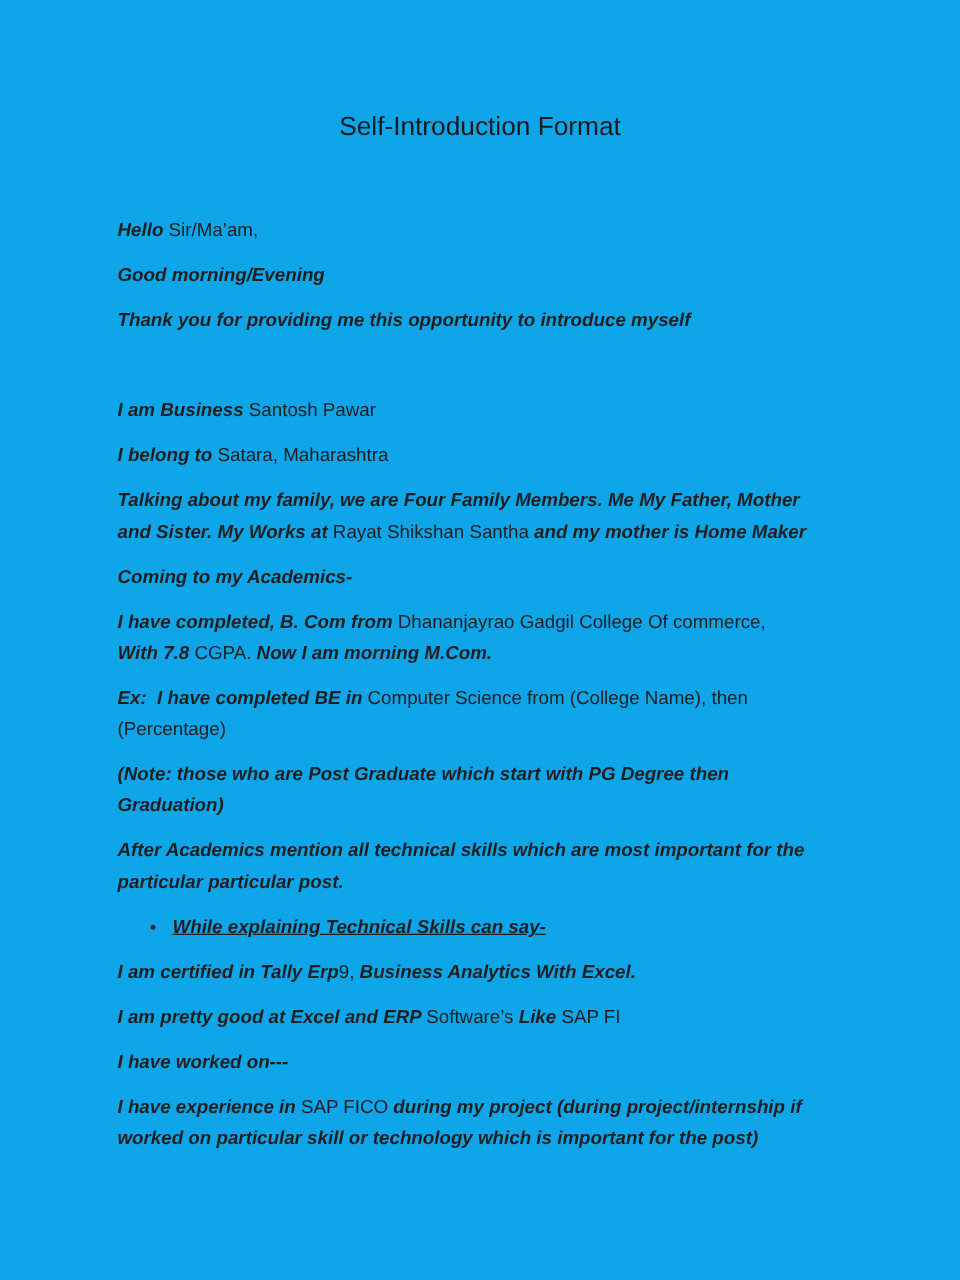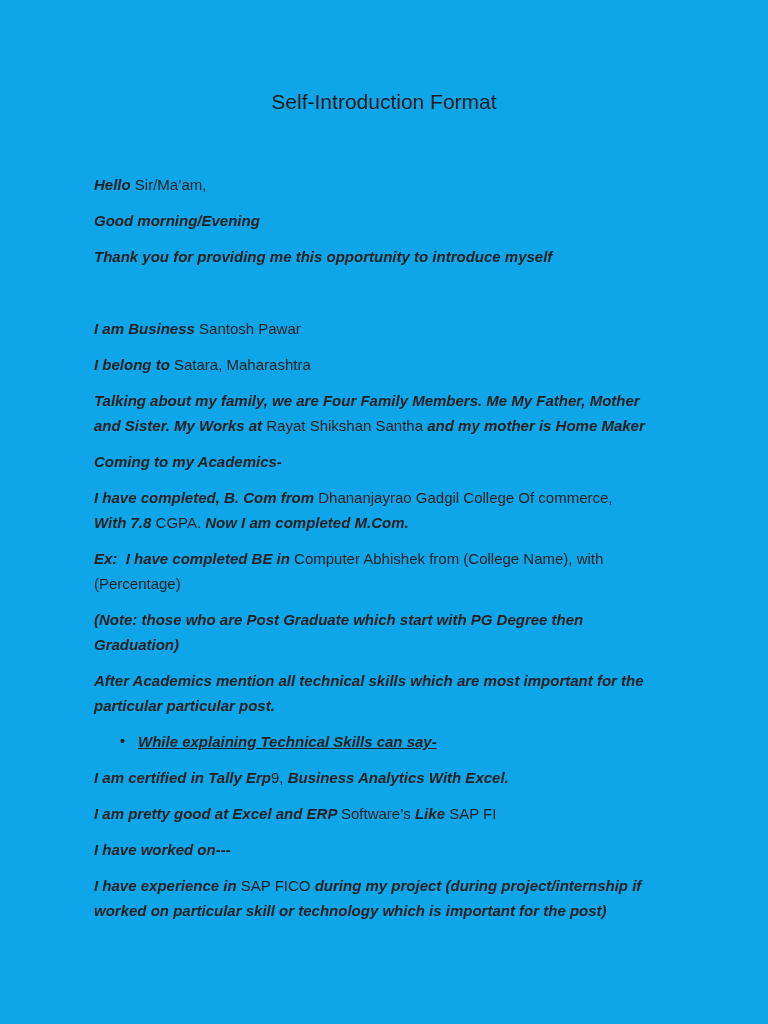--- a/index.html
+++ b/index.html
@@ -61,22 +61,22 @@
   <div class="doc-title">Self-Introduction Format</div>
   <div class="doc-body">
       <p class="para"><span class="runs"><span class="b">Hello </span><span>Sir/Ma’am,</span></span></p>
       <p class="para"><span class="runs"><span class="b">Good morning/Evening</span></span></p>
       <p class="para"><span class="runs"><span class="b">Thank you for providing me this opportunity to introduce myself</span></span></p>
       <p class="para spacer"><span class="runs"></span></p>
       <p class="para"><span class="runs"><span class="b">I am Business </span><span>Santosh Pawar</span></span></p>
       <p class="para"><span class="runs"><span class="b">I belong to </span><span>Satara, Maharashtra</span></span></p>
       <p class="para"><span class="runs"><span class="b">Talking about my family, we are Four Family Members. Me My Father, Mother</span><br><span class="b">and Sister. My Works at </span><span>Rayat Shikshan Santha</span><span class="b"> and my mother is Home Maker</span></span></p>
       <p class="para"><span class="runs"><span class="b">Coming to my Academics-</span></span></p>
-      <p class="para"><span class="runs"><span class="b">I have completed, B. Com from </span><span>Dhananjayrao Gadgil College Of commerce,</span><br><span class="b">With 7.8 </span><span>CGPA. </span><span class="b">Now I am completed M.Com.</span></span></p>
-      <p class="para"><span class="runs"><span class="b">Ex:  I have completed BE in </span><span>Computer Abhishek from (College Name), with</span><br><span>(Percentage)</span></span></p>
+      <p class="para"><span class="runs"><span class="b">I have completed, B. Com from </span><span>Dhananjayrao Gadgil College Of commerce,</span><br><span class="b">With 7.8 </span><span>CGPA. </span><span class="b">Now I am morning M.Com.</span></span></p>
+      <p class="para"><span class="runs"><span class="b">Ex:  I have completed BE in </span><span>Computer Science from (College Name), then</span><br><span>(Percentage)</span></span></p>
       <p class="para"><span class="runs"><span class="b">(Note: those who are Post Graduate which start with PG Degree then</span><br><span class="b">Graduation)</span></span></p>
       <p class="para"><span class="runs"><span class="b">After Academics mention all technical skills which are most important for the</span><br><span class="b">particular particular post.</span></span></p>
       <p class="para bullet"><span class="bullet-marker">•</span><span class="runs"><span class="b u">While explaining Technical Skills can say-</span></span></p>
       <p class="para"><span class="runs"><span class="b">I am certified in Tally Erp</span><span>9, </span><span class="b">Business Analytics With Excel.</span></span></p>
       <p class="para"><span class="runs"><span class="b">I am pretty good at Excel and ERP </span><span>Software’s </span><span class="b">Like </span><span>SAP FI</span></span></p>
       <p class="para"><span class="runs"><span class="b">I have worked on---</span></span></p>
       <p class="para"><span class="runs"><span class="b">I have experience in </span><span>SAP FICO </span><span class="b">during my project (during project/internship if</span><br><span class="b">worked on particular skill or technology which is important for the post)</span></span></p>
     </div>
 </div>
 

